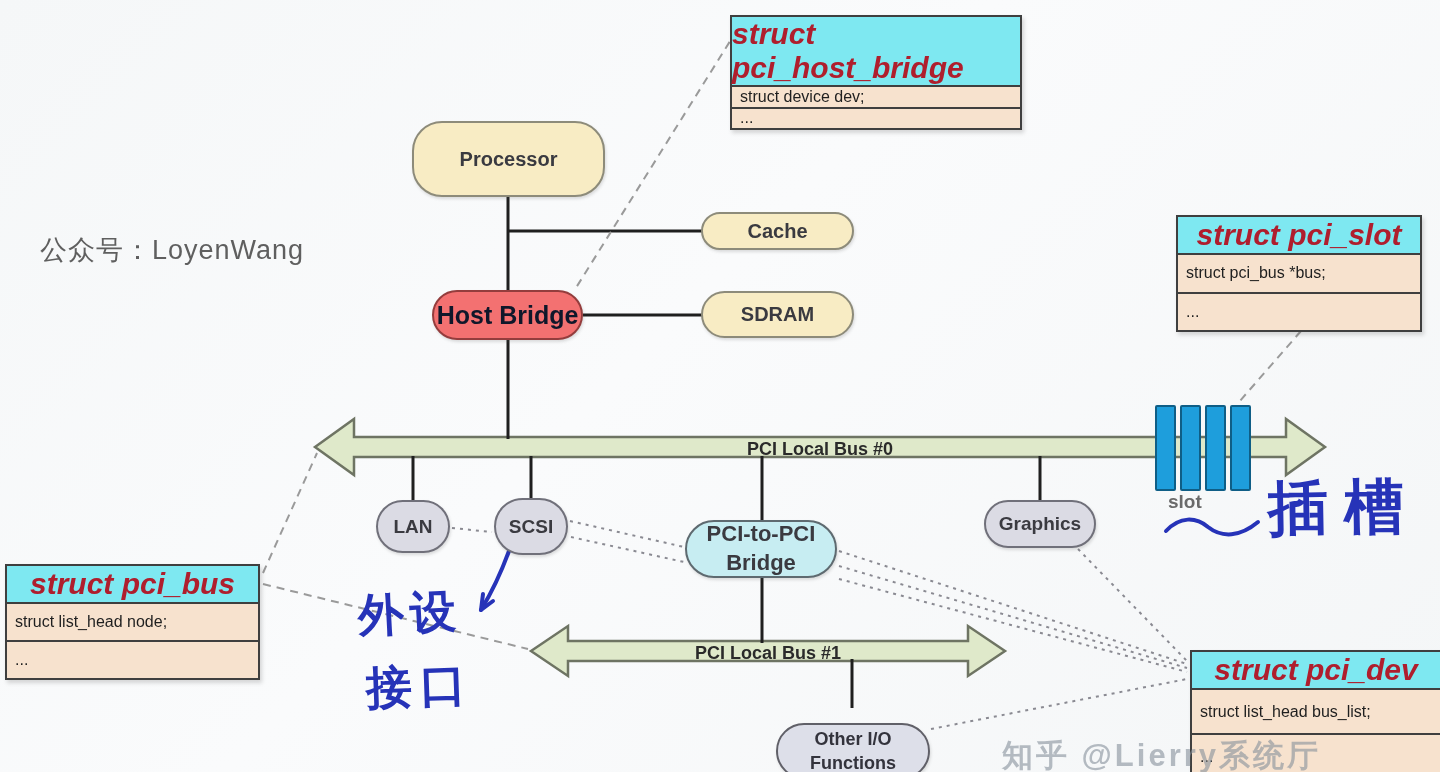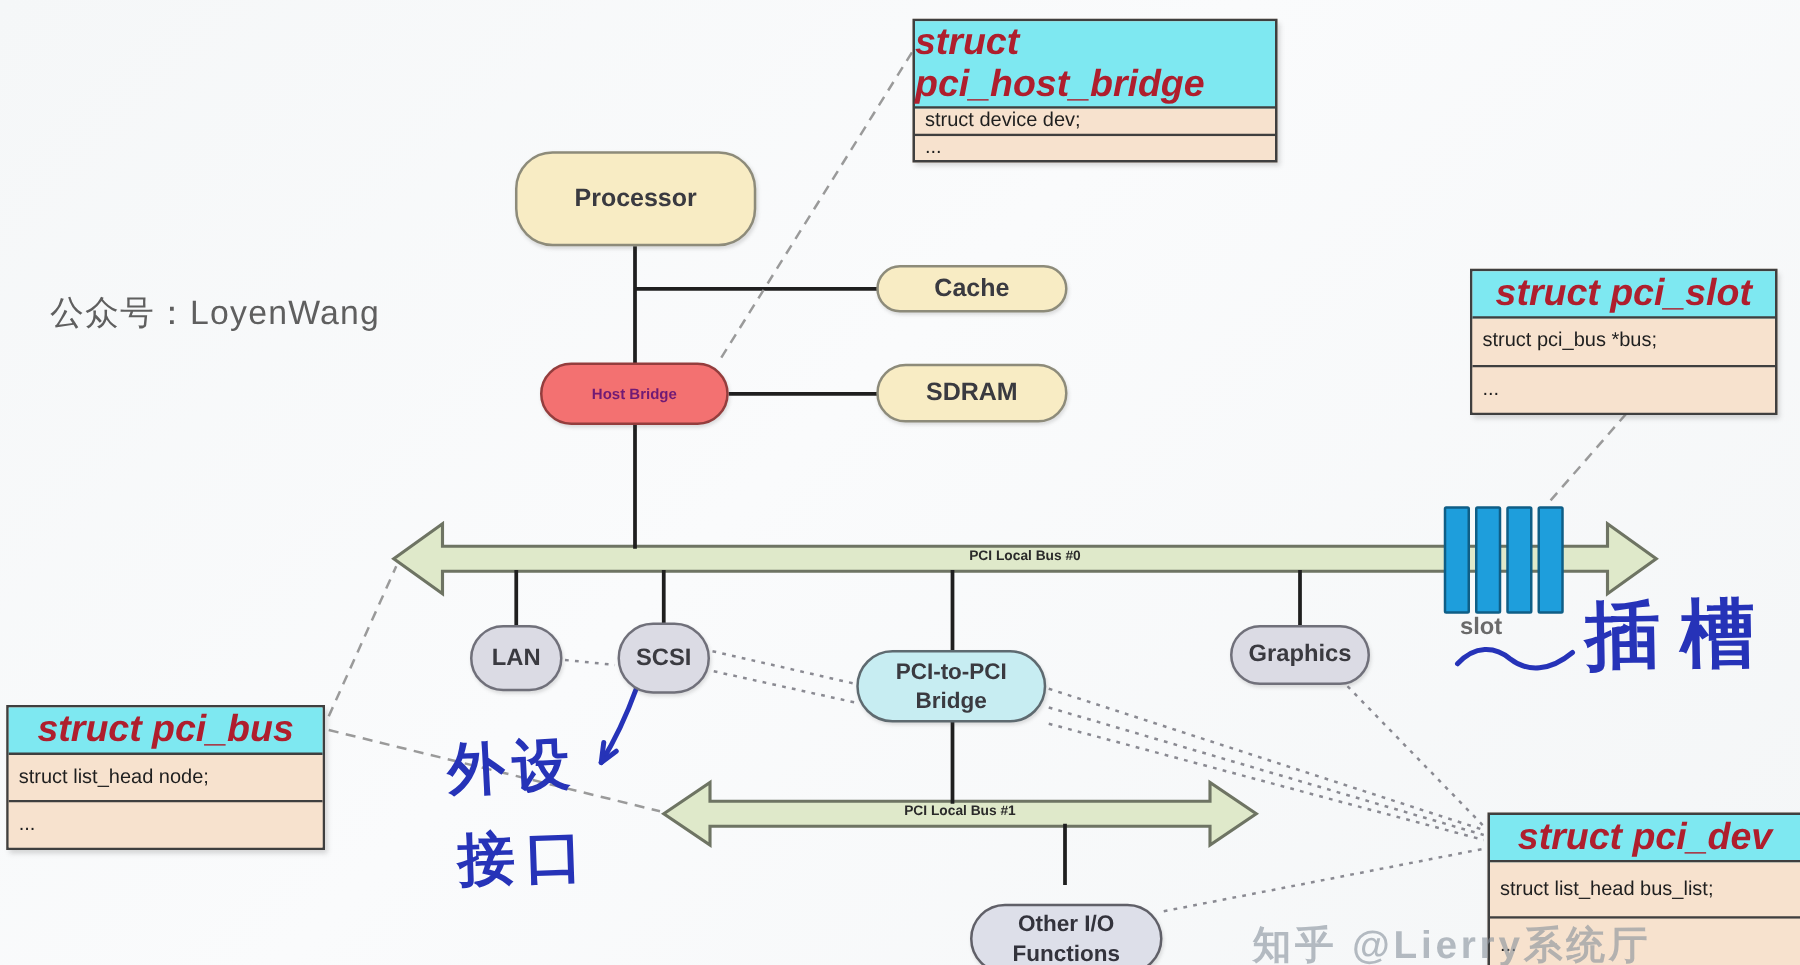--- a/index.html
+++ b/index.html
@@ -10,25 +10,25 @@
   }
   #wires{position:absolute;left:0;top:0;z-index:1;}
   .box{
     position:absolute;z-index:2;display:flex;align-items:center;justify-content:center;
     flex-direction:column;text-align:center;color:#3a3a40;font-weight:600;
     box-shadow:1px 2px 3px rgba(80,80,80,.18);
     border-radius:30px;
   }
   .mem{background:#F8ECC4;border:2px solid #8d8b7a;font-size:20px;}
   .dev{background:#DBDBE4;border:2px solid #70707a;font-size:19px;}
-  .hostbridge{background:#F37171;border:2px solid #943d3d;color:#701a75;font-weight:700;font-size:12px;}
-  .cyanbox{background:#C7EDF2;border:2px solid #5e6a70;font-size:18px;line-height:1.3;}
+  .hostbridge{background:#F37171;border:2px solid #943d3d;color:#0f172a;font-weight:700;font-size:25px;}
+  .cyanbox{background:#C7EDF2;border:2px solid #5e6a70;font-size:22px;line-height:1.3;}
   .otherio{background:#DDDFE9;border:2px solid #606068;font-size:18px;line-height:1.35;color:#33333c;margin-top:17px;}
   .bus-label{
-    position:absolute;z-index:3;text-align:center;font-size:11px;font-weight:700;color:#2a2a2a;
+    position:absolute;z-index:3;text-align:center;font-size:18px;font-weight:700;color:#2a2a2a;
   }
   .slot-bars{position:absolute;left:1155px;top:405px;z-index:3;display:flex;gap:4px;}
   .slot-bar{width:17px;height:82px;background:#1E9EDC;border:2px solid #0f5e86;border-radius:2px;}
   .slot-label{position:absolute;left:1168px;top:491px;width:70px;z-index:3;text-align:left;
     font-size:19px;font-weight:600;color:#6a6a6a;}
   .struct-box{
     position:absolute;z-index:4;display:flex;flex-direction:column;
     border:2px solid #3f3f3f;background:#F7E2CE;box-shadow:2px 3px 4px rgba(80,80,80,.22);
   }
   .struct-header{

